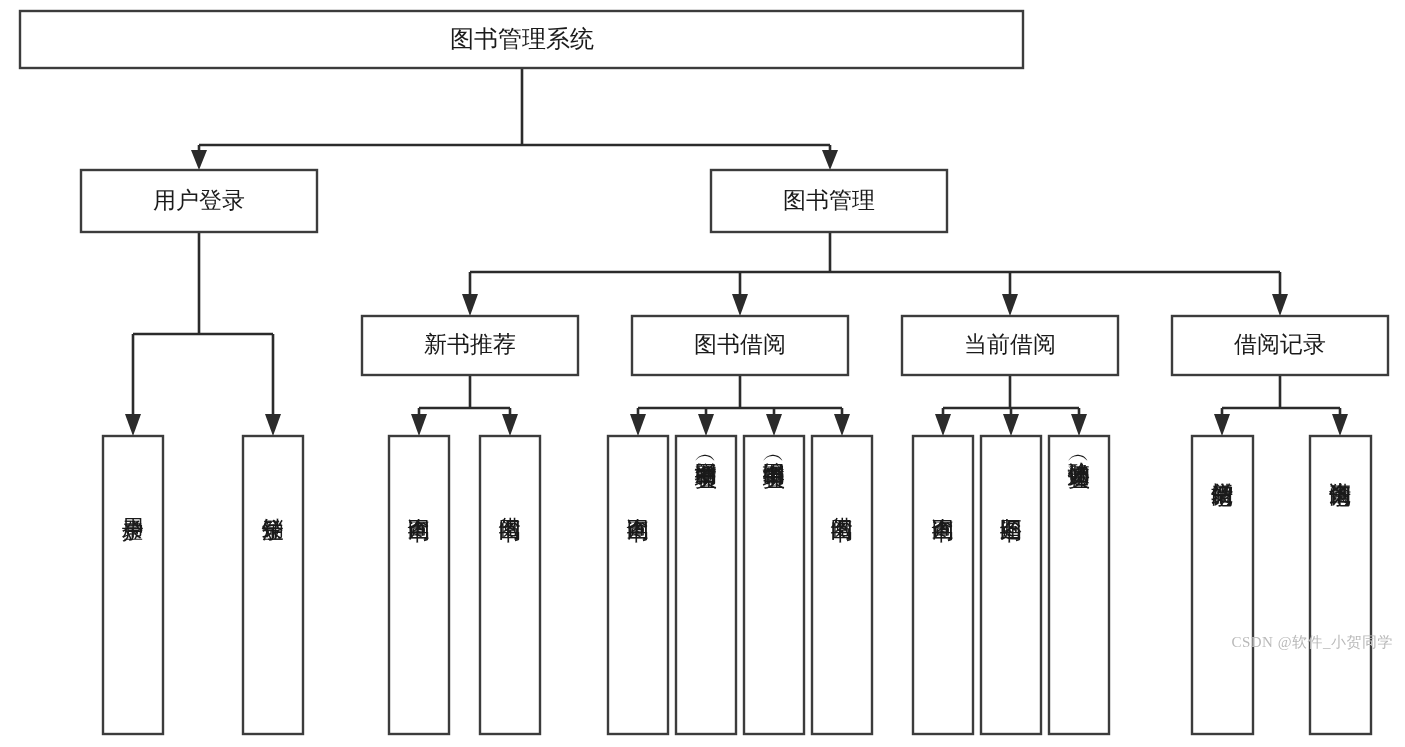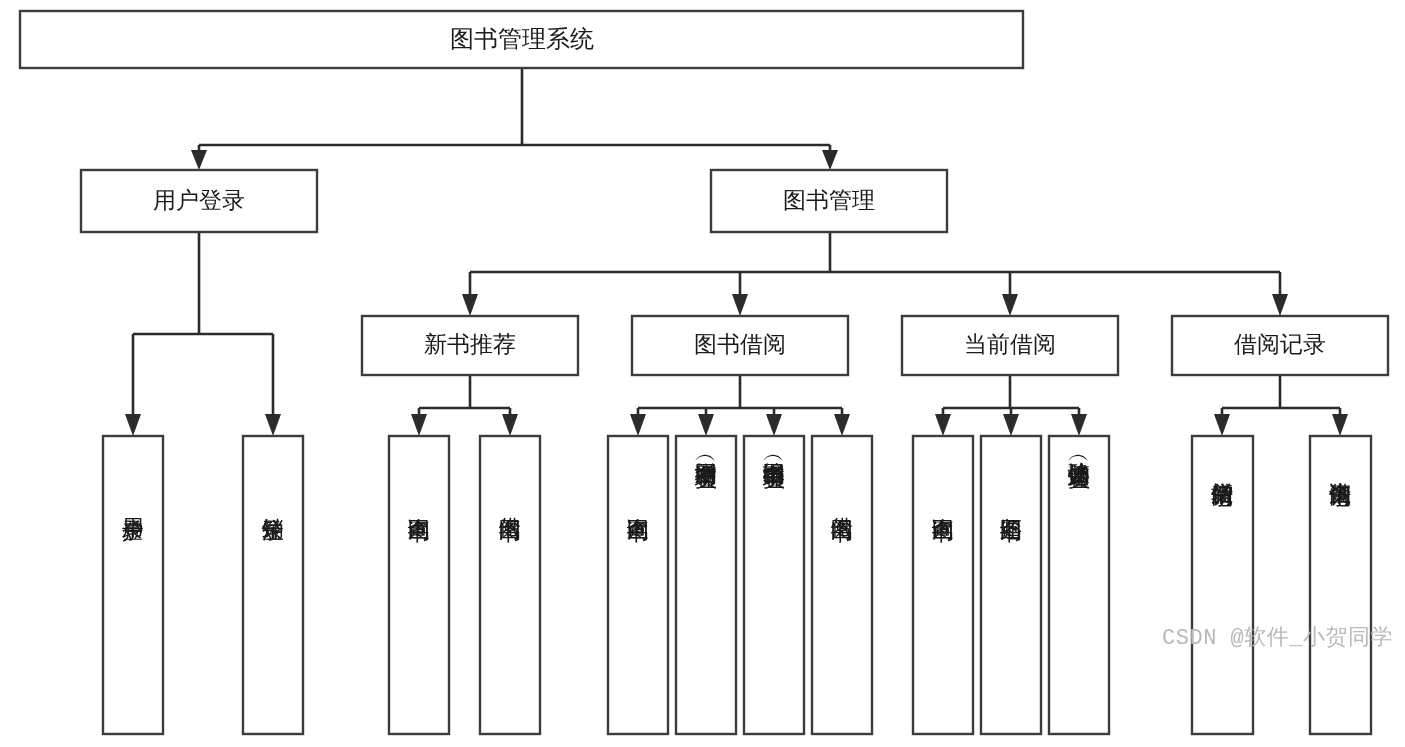--- a/index.html
+++ b/index.html
@@ -71,22 +71,22 @@
     color: #1a1a1a;
     writing-mode: vertical-rl;
     text-orientation: upright;
     letter-spacing: 1px;
     white-space: nowrap;
   }
   .watermark {
     position: absolute;
     right: 12px;
     bottom: 6px;
-    font-family: Liberation Mono, monospace;
-    font-size: 22px;
+    font-family: Liberation Serif, serif;
+    font-size: 15px;
     color: #b9b9b9;
     letter-spacing: 0.5px;
     white-space: nowrap;
   }
 </style>
 </head>
 <body>
 
 <div id="diagram-root">
 

